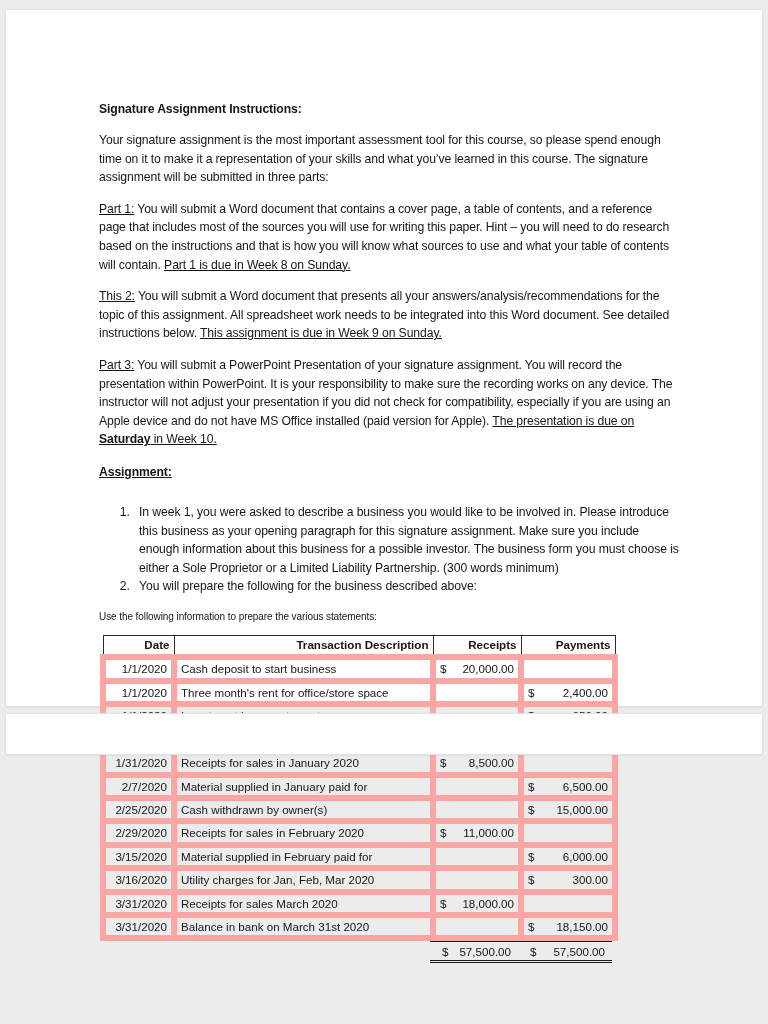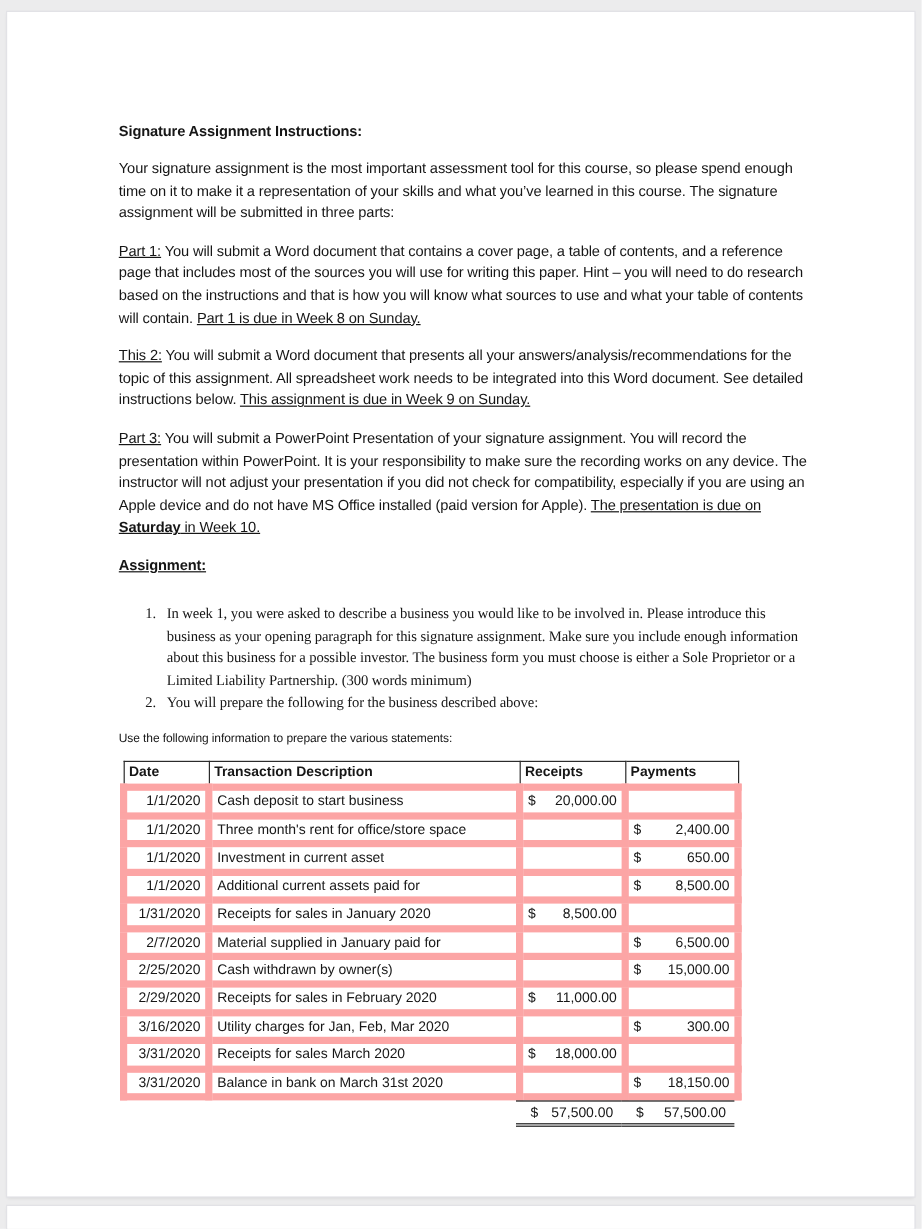--- a/index.html
+++ b/index.html
@@ -18,21 +18,21 @@
     width: 768px;
   }
   .page {
     position: relative;
     background: #ffffff;
     margin: 0 auto;
     box-shadow: 0 0 0 1px #e2e2e6, 0 1px 3px rgba(0,0,0,0.10);
   }
   .page-1 {
     width: 756px;
-    height: 987px;
+    height: 696px;
     margin-top: 10px;
   }
   .page-2 {
     width: 756px;
     height: 40px;
     margin-top: 8px;
   }
   .content {
     position: absolute;
     left: 93px;
@@ -66,21 +66,20 @@
     word-spacing: -0.1px;
   }
   .u { text-decoration: underline; margin-top: 32px; }
   .b { font-weight: bold; }
   ol.main-list {
     margin: 0 0 12px 0;
     padding-left: 34px;
     font-size: 12.2px;
     line-height: 18.6px;
     letter-spacing: -0.08px;
-    font-family: Liberation Serif, serif;
   }
   ol.main-list > li {
     padding-left: 6px;
     margin: 0;
   }
   ol.sub-list {
     list-style-type: lower-alpha;
     margin: 0;
     padding-left: 18px;
   }
@@ -105,21 +104,21 @@
     border: 6px solid #fca5a5;
     height: 17.4px;
     padding: 0 4px;
     line-height: 17.4px;
     vertical-align: middle;
     overflow: hidden;
     white-space: nowrap;
   }
   table.ledger thead th {
     font-weight: bold;
-    text-align: left;
+    text-align: right;
     border-color: #2b2b2b;
     border-width: 1.4px;
     height: 18px;
     line-height: 18px;
   }
   col.c-date   { width: 71px; }
   col.c-desc   { width: 259px; }
   col.c-recp   { width: 88px; }
   col.c-paym   { width: 94px; }
   td.date { text-align: right; padding-right: 7px; }
@@ -294,20 +293,31 @@
               <td class="desc">Receipts for sales in February 2020</td>
               <td class="money">
                 <div class="amt-inner">
                   <span class="sym">$</span>
                   <span>11,000.00</span>
                 </div>
               </td>
               <td class="money"></td>
             </tr>
             <tr>
+              <td class="date">3/15/2020</td>
+              <td class="desc">Material supplied in February paid for</td>
+              <td class="money"></td>
+              <td class="money">
+                <div class="amt-inner">
+                  <span class="sym">$</span>
+                  <span>6,000.00</span>
+                </div>
+              </td>
+            </tr>
+            <tr>
               <td class="date">3/16/2020</td>
               <td class="desc">Utility charges for Jan, Feb, Mar 2020</td>
               <td class="money"></td>
               <td class="money">
                 <div class="amt-inner">
                   <span class="sym">$</span>
                   <span>300.00</span>
                 </div>
               </td>
             </tr>

